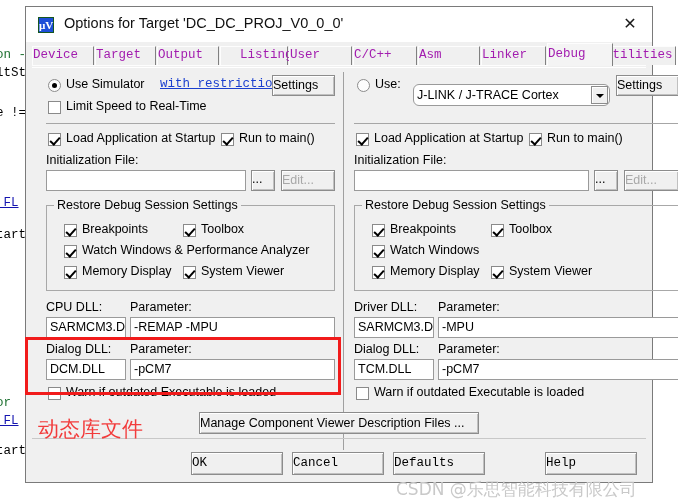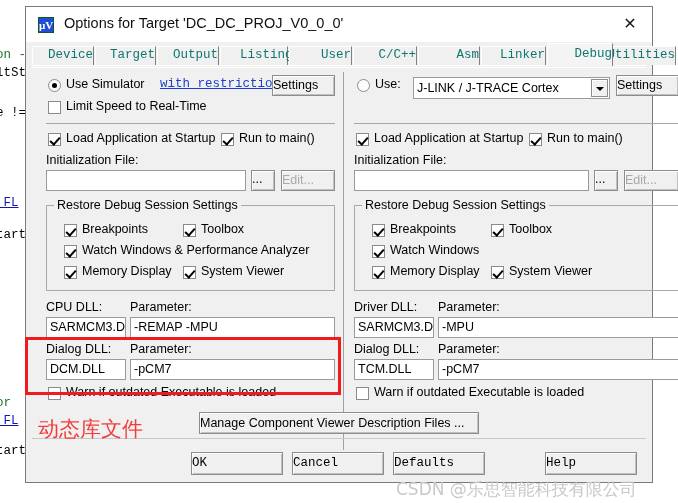--- a/index.html
+++ b/index.html
@@ -69,22 +69,22 @@
   }
   .tab {
     position: absolute; top: 4px; height: 19px;
     background: #f0f0f0;
     border-left: 1px solid #fdfdfd;
     border-top: 1px solid #fdfdfd;
     border-right: 1px solid #808080;
     box-sizing: border-box;
     font-family: "Liberation Mono", monospace;
     font-size: 12.5px;
-    color: #0f766e;
-    text-align: right;
+    color: #a21caf;
+    text-align: left;
     line-height: 17px;
     cursor: pointer;
   }
   .tab.active {
     top: 1px; height: 23px; line-height: 20px;
     background: #f4f4f4;
     border-right: 1px solid #808080;
     border-bottom: none;
     z-index: 3;
   }
@@ -324,21 +324,21 @@
       <div class="lbl" style="left:14px; top:274px;">Dialog DLL:</div>
       <div class="lbl" style="left:98px; top:274px;">Parameter:</div>
       <div class="txt" style="left:14px; top:291px; width:80px; height:21px;">DCM.DLL</div>
       <div class="txt" style="left:98px; top:291px; width:205px; height:21px;">-pCM7</div>
 
       <div class="cbx" style="left:16px; top:319px;"></div>
       <div class="lbl" style="left:34px; top:317px;">Warn if outdated Executable is loaded</div>
 
       <div class="radio" style="left:325px; top:11px;"></div>
       <div class="lbl" style="left:343px; top:9px;">Use:</div>
-      <div class="combo" style="left:381px; top:9px; width:197px; height:22px;">
+      <div class="combo" style="left:381px; top:16px; width:197px; height:22px;border-radius:6px;">
         <span>J-LINK / J-TRACE Cortex</span>
         <span class="arrowbox"></span>
       </div>
       <div class="btn" style="left:584px; top:7px; width:63px; height:21px; line-height:19px;">Settings</div>
 
       <div class="hsep" style="left:322px; top:55px; width:325px;"></div>
 
       <div class="cbx on" style="left:324px; top:65px;"></div>
       <div class="lbl" style="left:342px; top:63px;">Load Application at Startup</div>
       <div class="cbx on" style="left:497px; top:65px;"></div>

